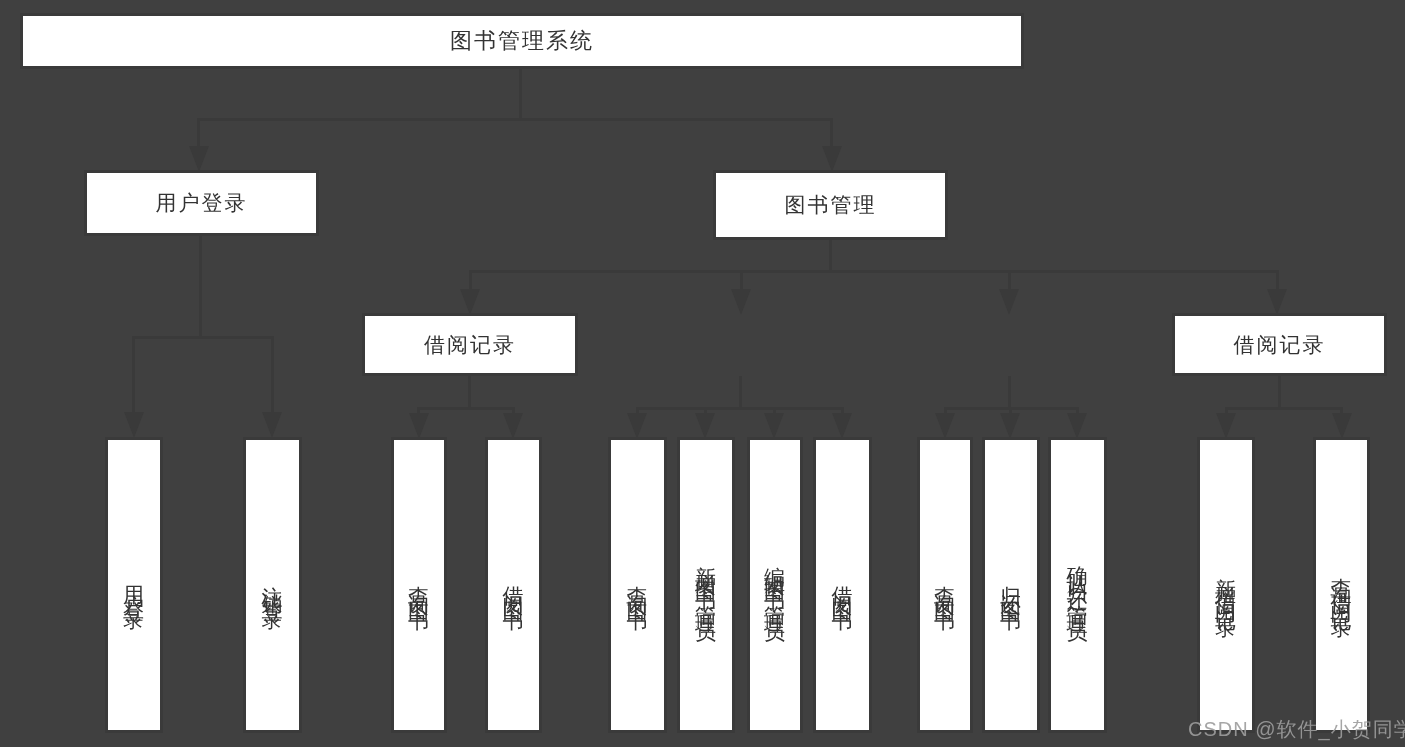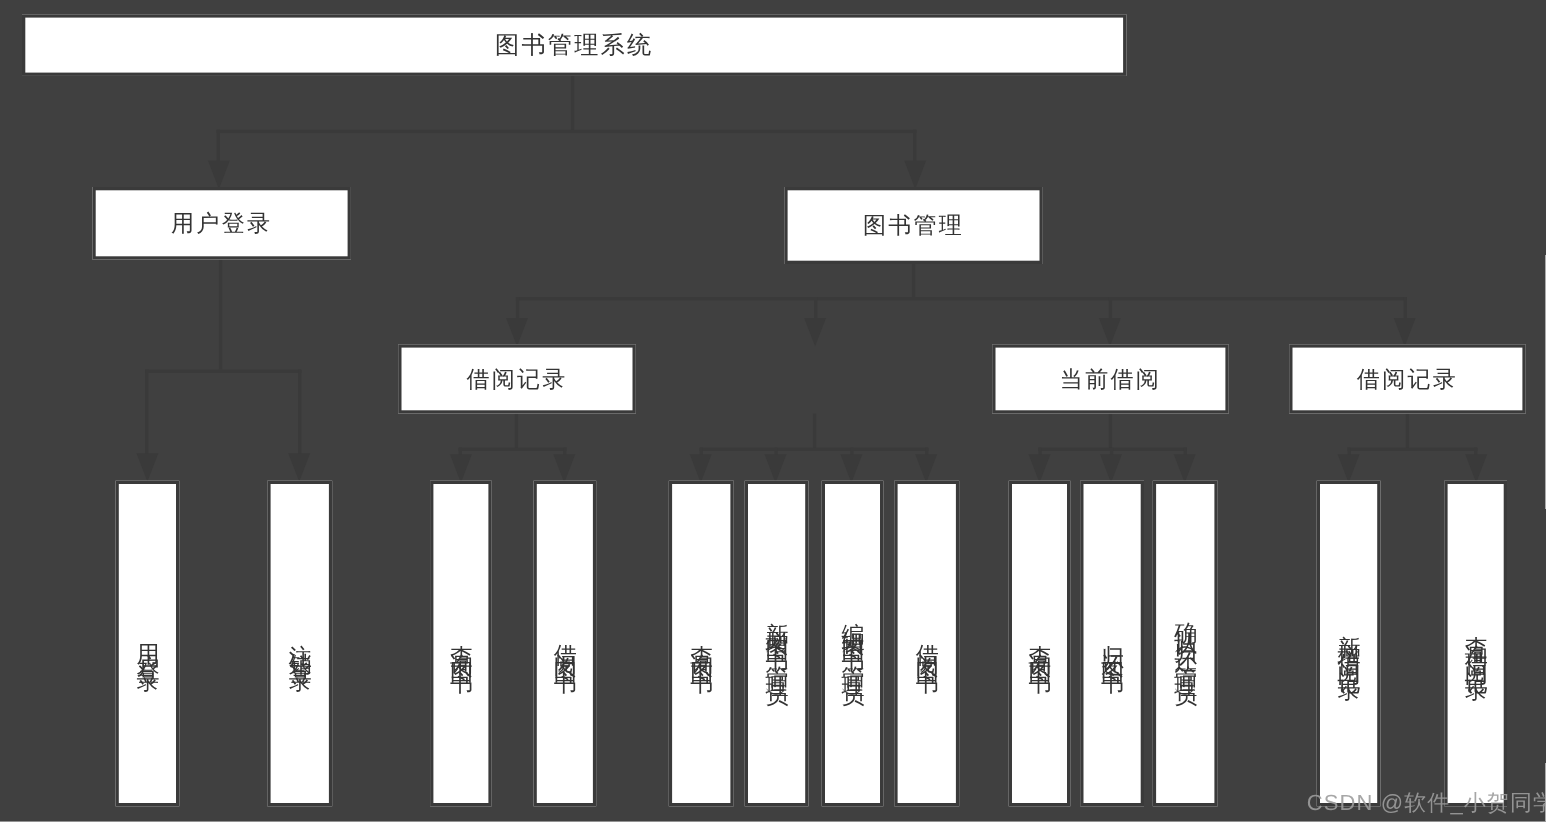--- a/index.html
+++ b/index.html
@@ -133,23 +133,20 @@
   <div class="node" style="left:84px; top:170px; width:235px; height:66px;">
     <span class="hlabel">用户登录</span>
   </div>
   <div class="node" style="left:713px; top:170px; width:235px; height:70px;">
     <span class="hlabel">图书管理</span>
   </div>
 
   <div class="node" style="left:362px; top:313px; width:216px; height:63px;">
     <span class="hlabel">借阅记录</span>
   </div>
-  <div class="node" style="left:902px; top:313px; width:215px; height:63px;">
-    <span class="hlabel">当前借阅</span>
-  </div>
   <div class="node" style="left:1172px; top:313px; width:215px; height:63px;">
     <span class="hlabel">借阅记录</span>
   </div>
 
   <div class="node" style="left:105px; top:437px; width:58px; height:296px;">
     <span class="vlabel">用户登录</span>
   </div>
   <div class="node" style="left:243px; top:437px; width:59px; height:296px;">
     <span class="vlabel">注销登录</span>
   </div>

